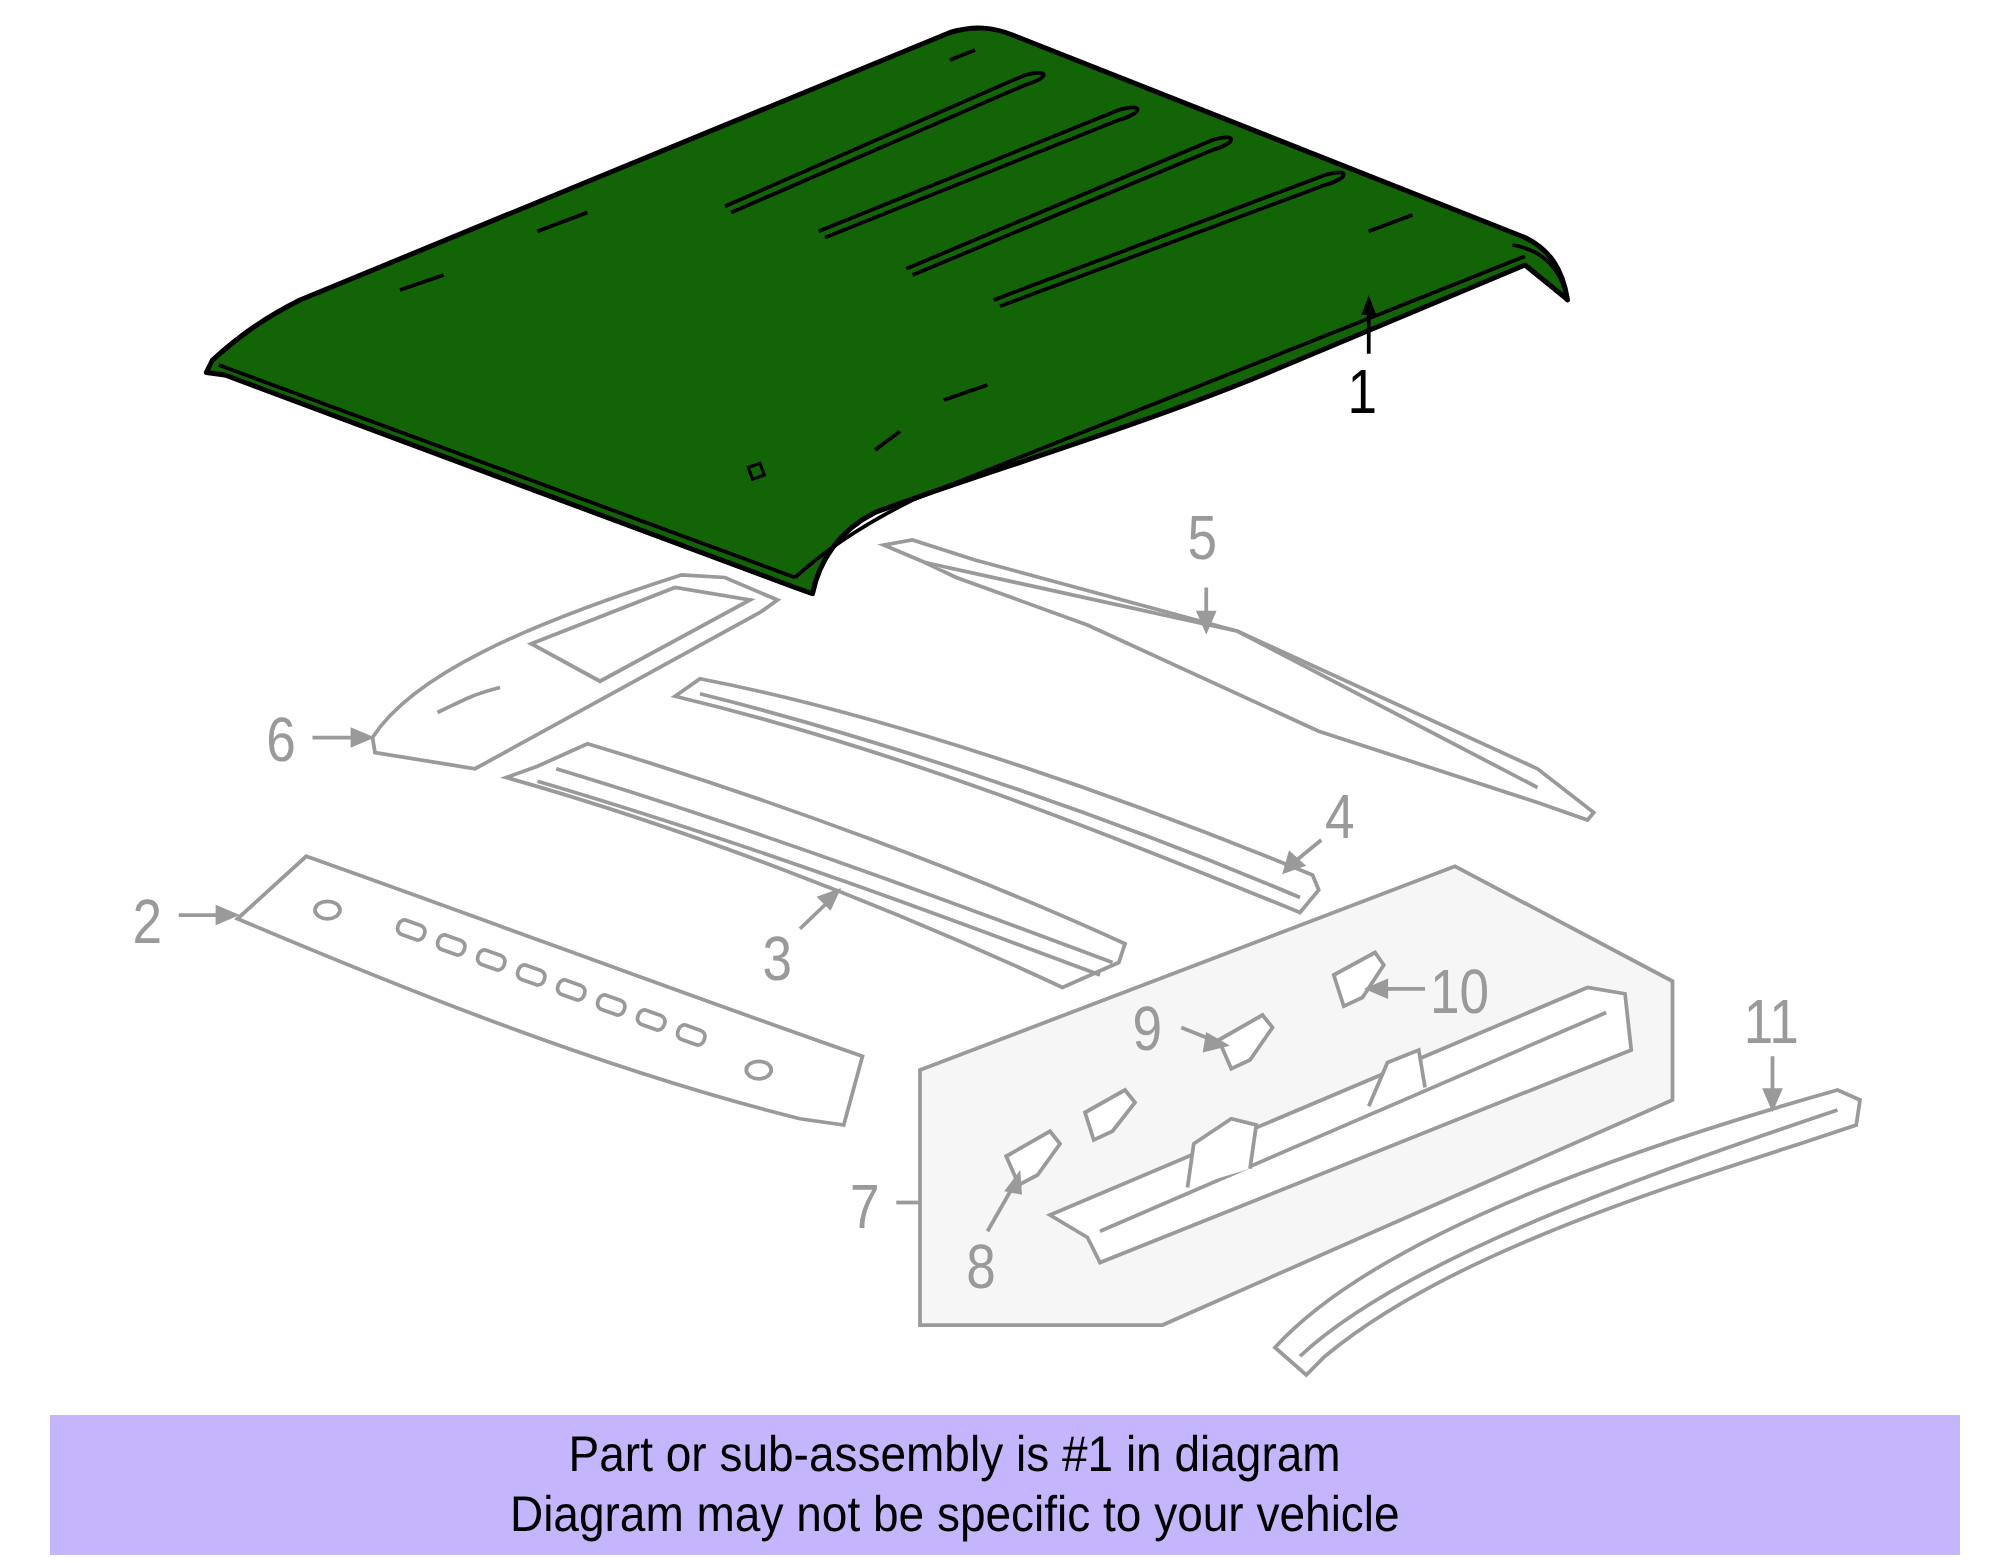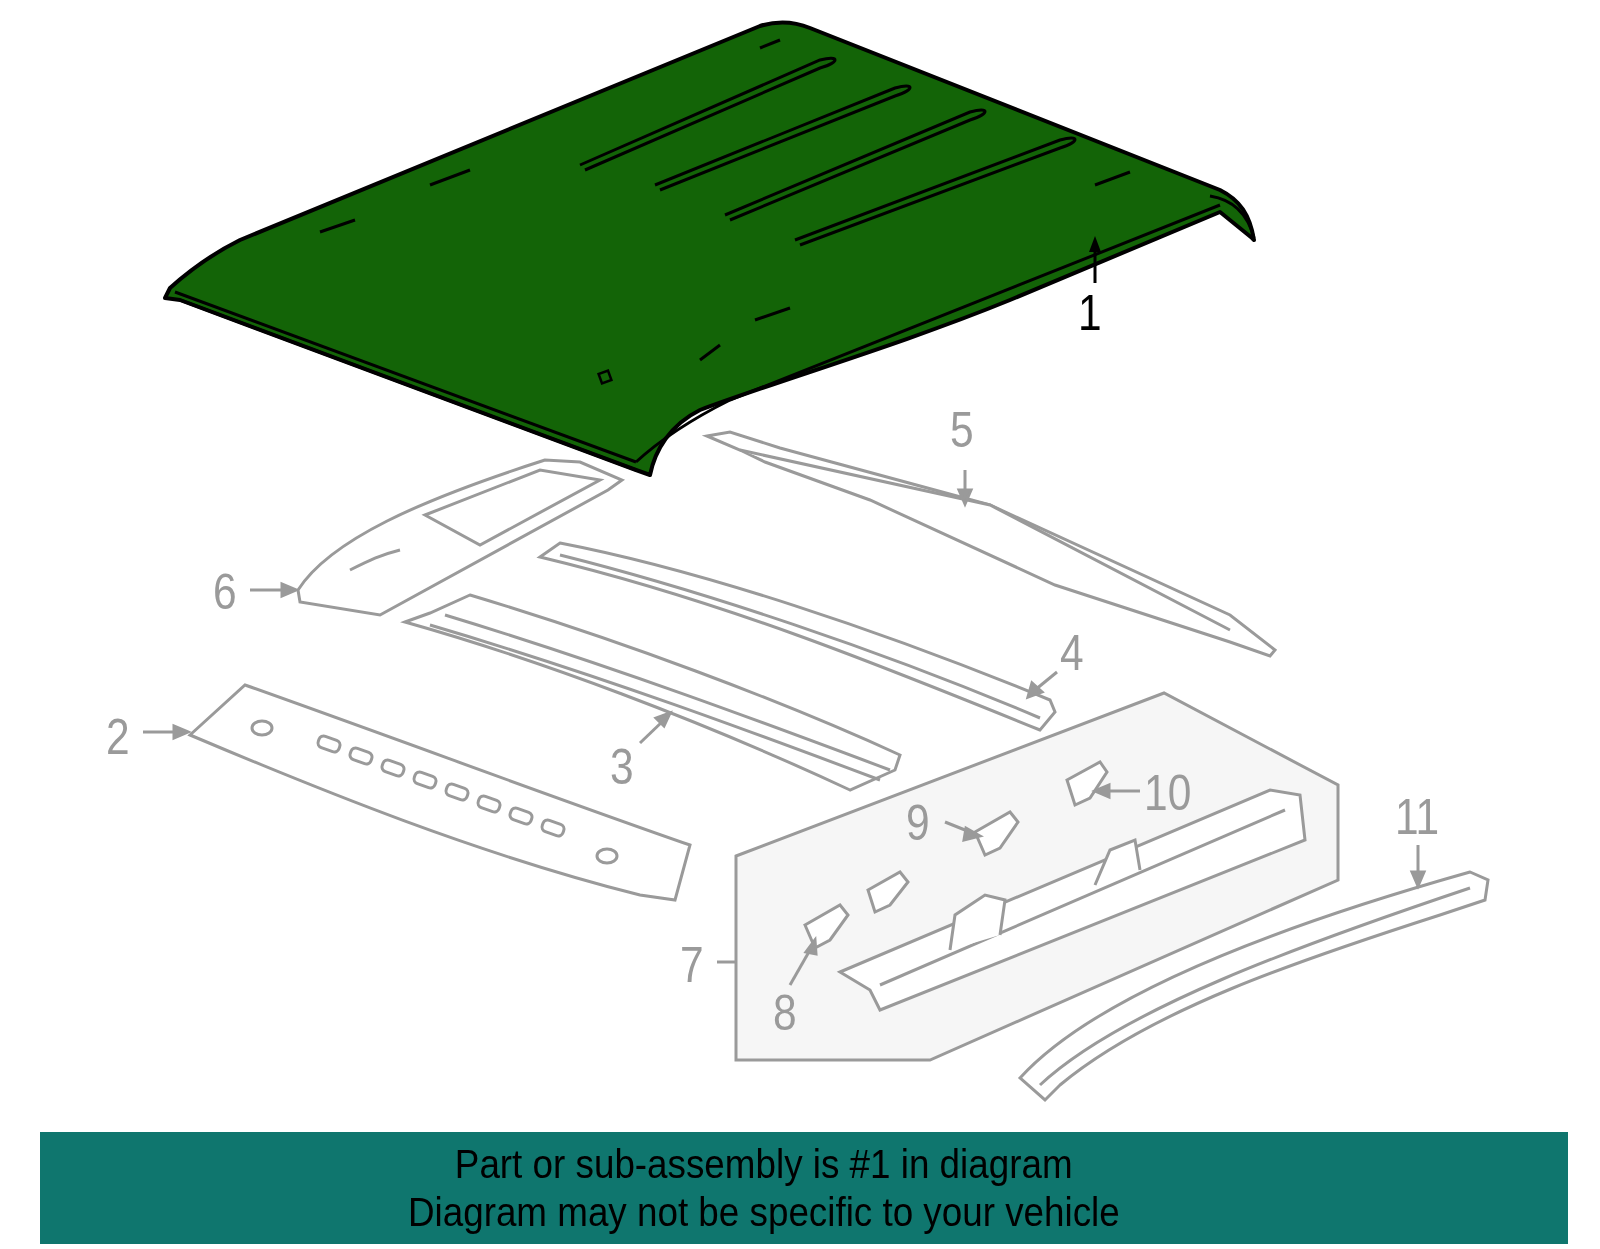--- a/index.html
+++ b/index.html
@@ -1,20 +1,20 @@
 <!DOCTYPE html>
 <html><head>
 <meta charset="utf-8">
 <style>
   html, body { margin: 0; padding: 0; background: #ffffff; }
   body { width: 1600px; height: 1249px; position: relative; overflow: hidden; font-family: "Liberation Sans", sans-serif; }
   #diagram { position: absolute; left: 0; top: 0; width: 1600px; height: 1249px; }
   .callout { position: absolute; font-family: "Liberation Sans", sans-serif; font-size: 50px; color: #9a9a9a; line-height: 1; transform: scaleX(0.85); transform-origin: left top; }
   .callout.main { color: #000000; }
-  .banner { position: absolute; left: 40px; top: 1132px; width: 1528px; height: 112px; background: #0f766e; display: flex; flex-direction: column; align-items: center; justify-content: center; }
+  .banner { position: absolute; left: 40px; top: 1132px; width: 1528px; height: 112px; background: #c4b5fd; display: flex; flex-direction: column; align-items: center; justify-content: center; }
   .banner-line { font-family: "Liberation Sans", sans-serif; font-size: 40px; color: #000; line-height: 48px; transform: scaleX(0.92); white-space: nowrap; margin-left: -80px; }
 </style>
 </head>
 <body>
 
 <svg id="diagram" viewBox="0 0 1600 1249" xmlns="http://www.w3.org/2000/svg">
 
   <polygon points="736,856 1164,693 1338,785 1338,880 930,1060 736,1060" fill="#f6f6f6" stroke="#9a9a9a" stroke-width="3"></polygon>
 
   <g>

